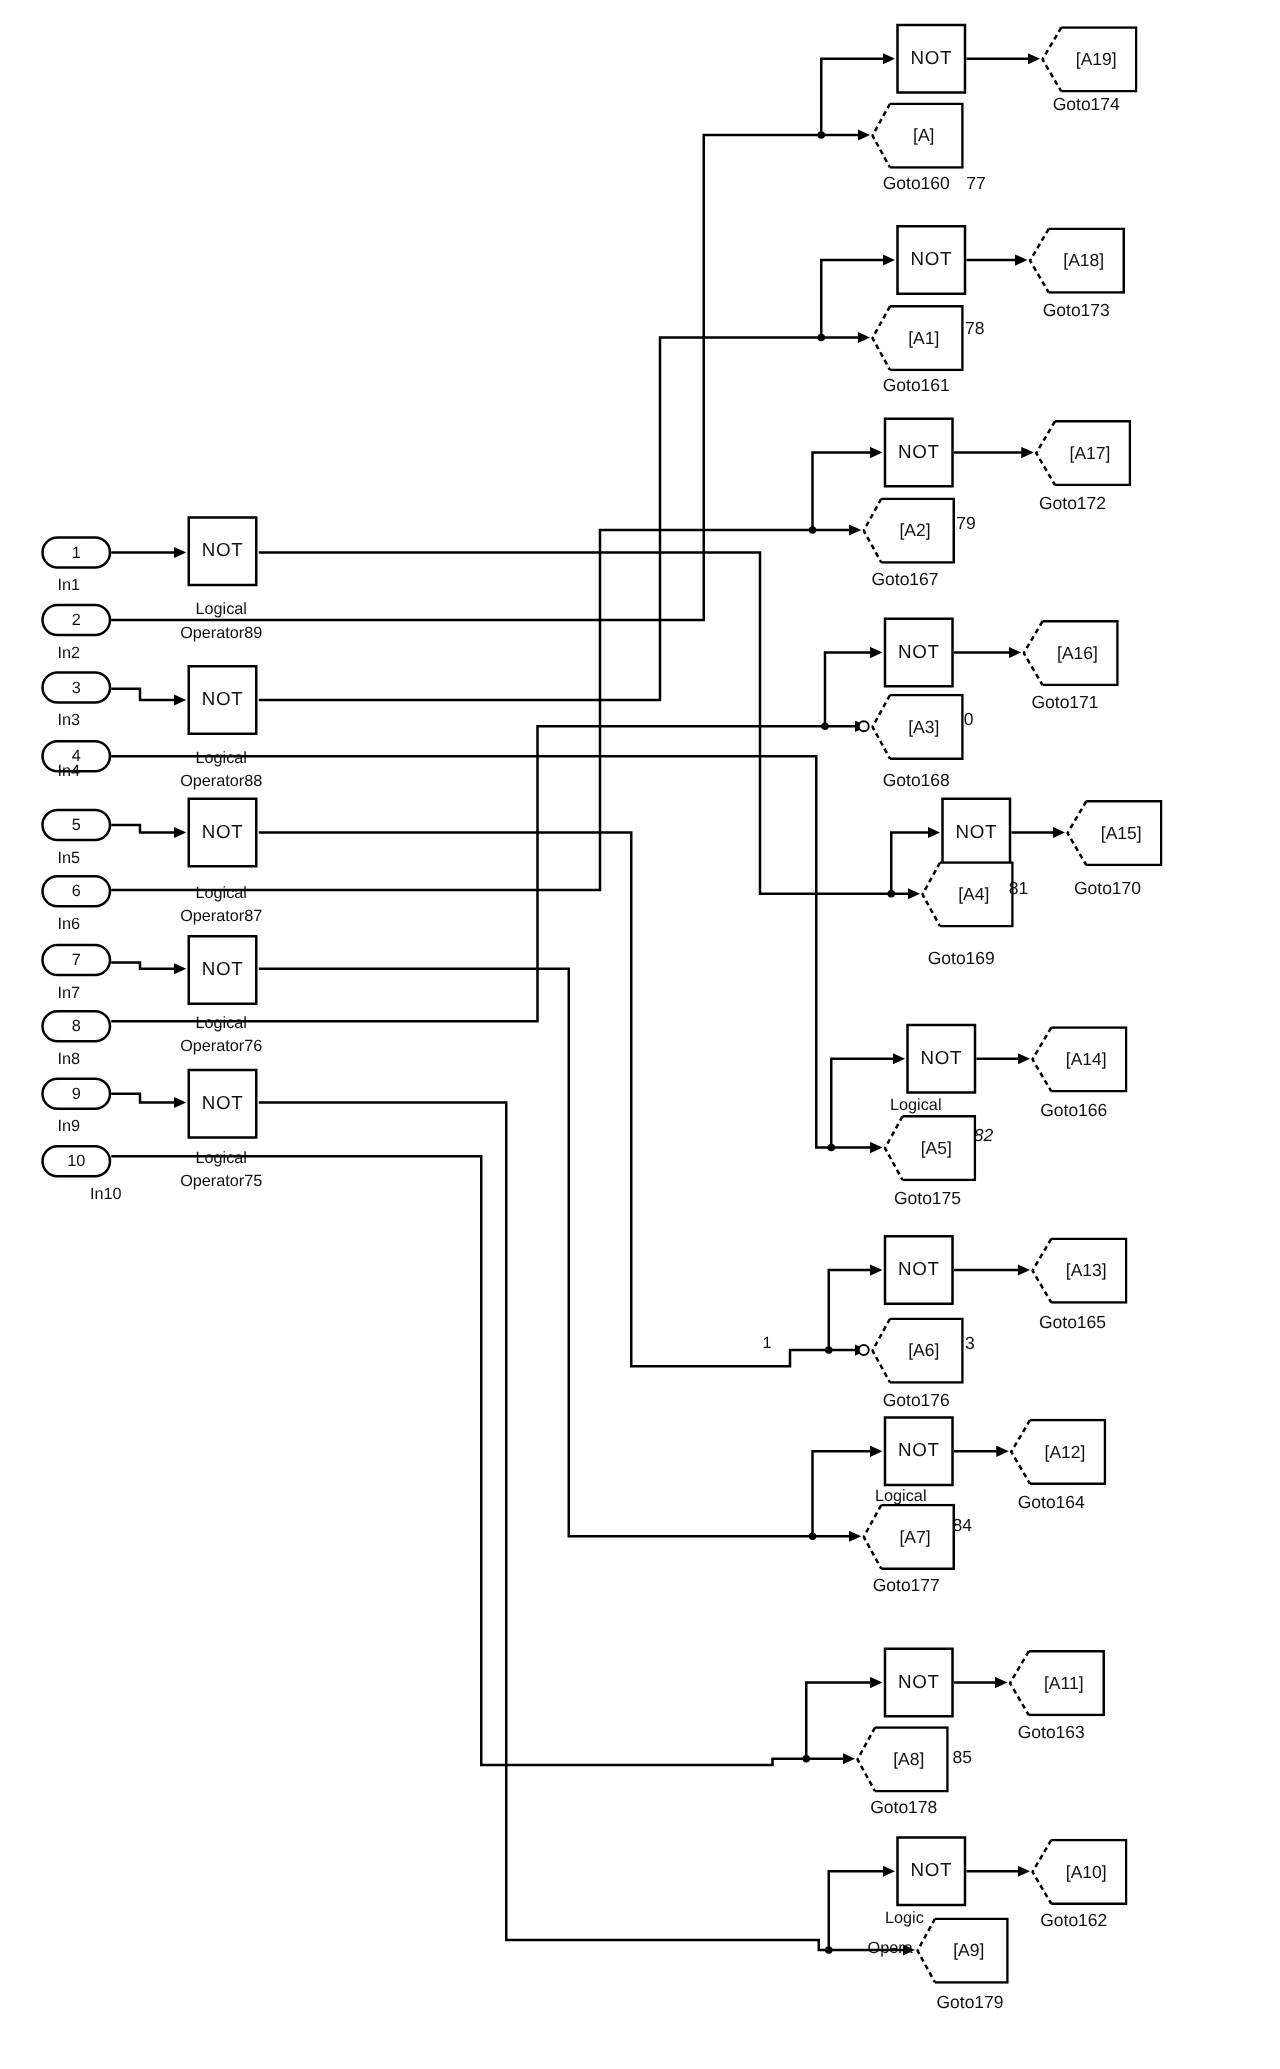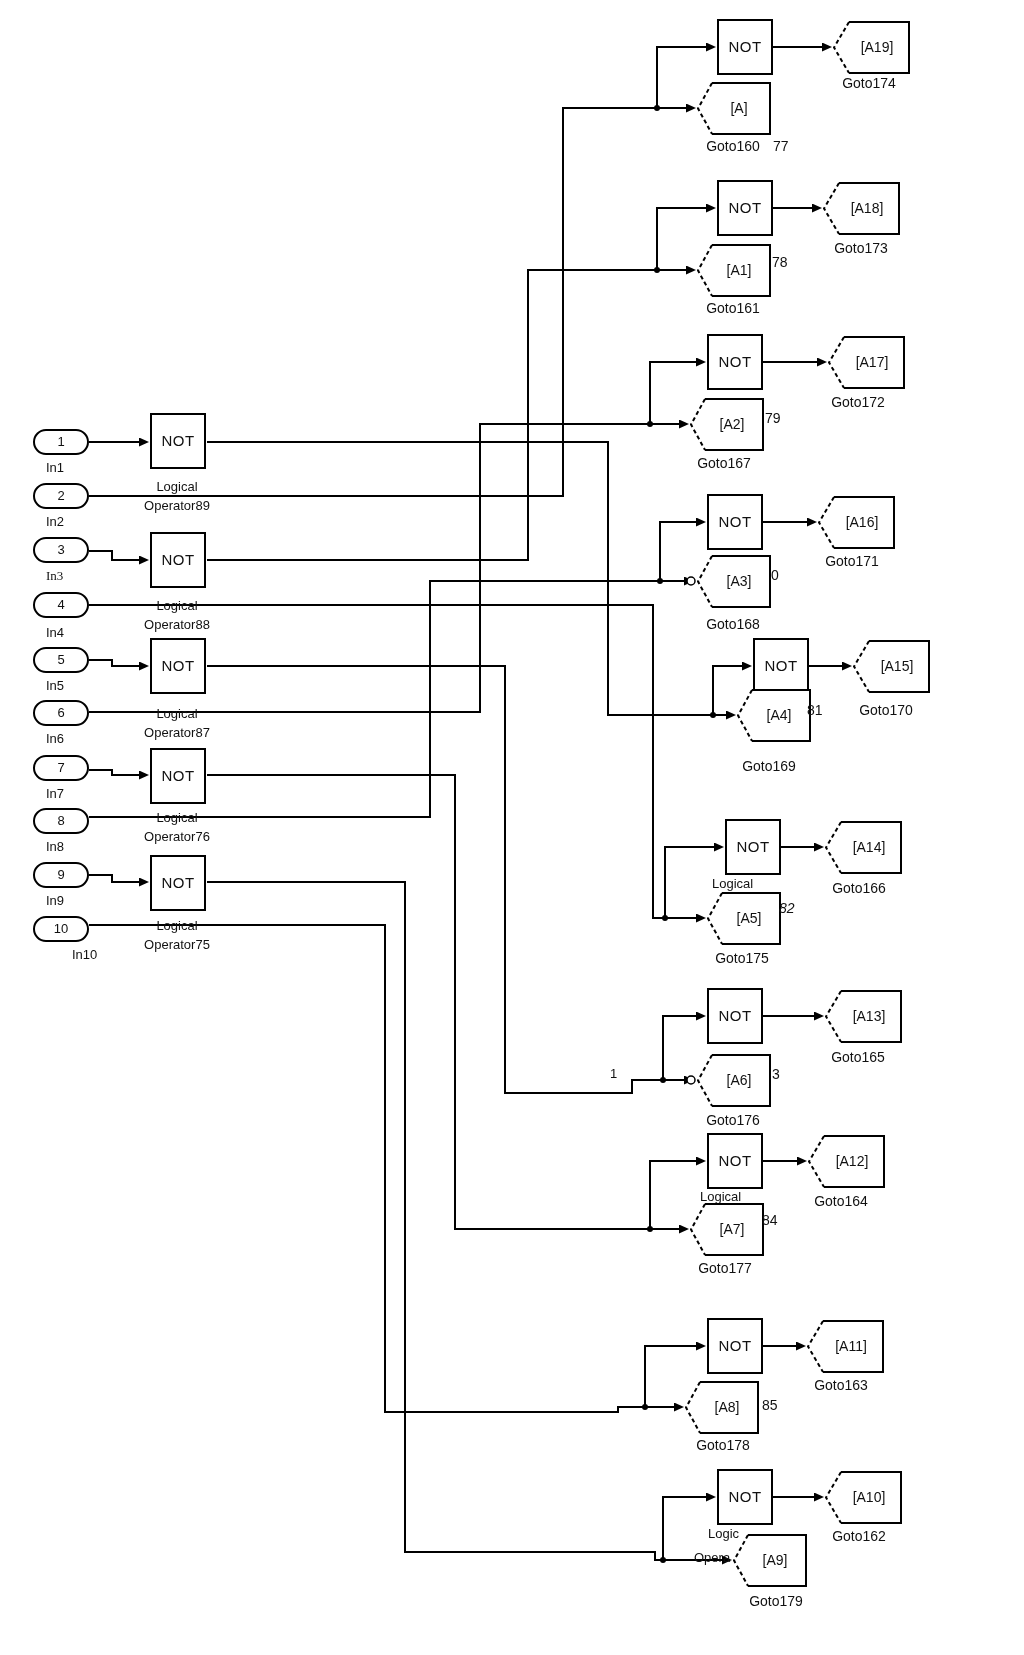--- a/index.html
+++ b/index.html
@@ -112,25 +112,25 @@
 <div class="inport">
     <div class="oval" style="left: 33px; top: 429px;">1</div>
     <div class="lbl" style="left: 46px; top: 460px;">In1</div>
   </div>
     <div class="inport">
     <div class="oval" style="left: 33px; top: 483px;">2</div>
     <div class="lbl" style="left: 46px; top: 514px;">In2</div>
   </div>
     <div class="inport">
     <div class="oval" style="left: 33px; top: 537px;">3</div>
-    <div class="lbl" style="left: 46px; top: 568px; font-family: Liberation Serif, serif;">In3</div>
+    <div class="lbl" style="left: 46px; top: 568px;">In3</div>
   </div>
     <div class="inport">
     <div class="oval" style="left: 33px; top: 592px;">4</div>
-    <div class="lbl" style="left: 46px; top: 625px;">In4</div>
+    <div class="lbl" style="left: 46px; top: 609px;">In4</div>
   </div>
     <div class="inport">
     <div class="oval" style="left: 33px; top: 647px;">5</div>
     <div class="lbl" style="left: 46px; top: 678px;">In5</div>
   </div>
     <div class="inport">
     <div class="oval" style="left: 33px; top: 700px;">6</div>
     <div class="lbl" style="left: 46px; top: 731px;">In6</div>
   </div>
     <div class="inport">

